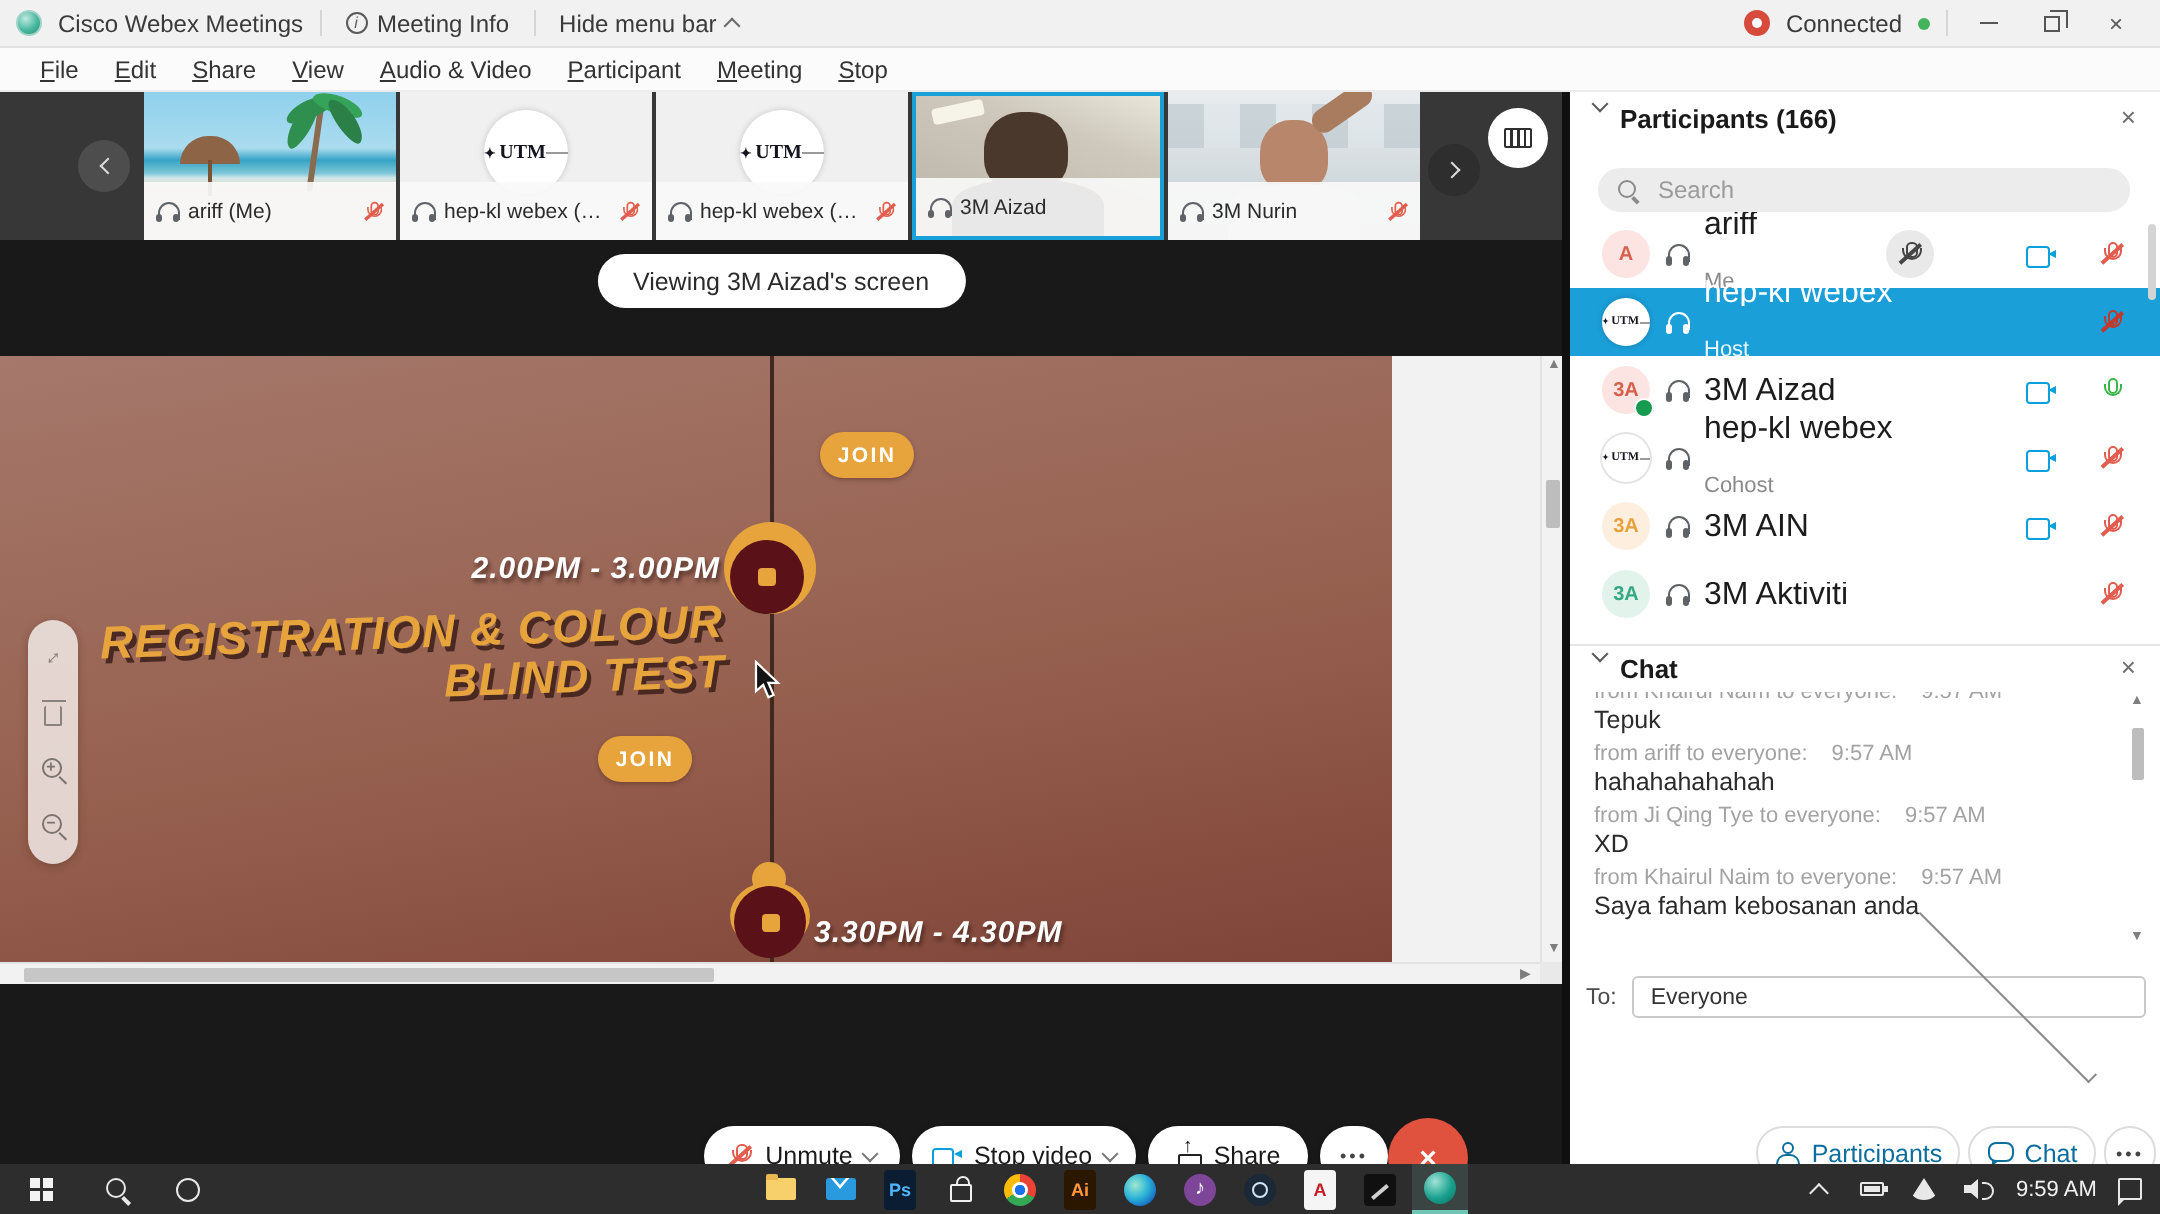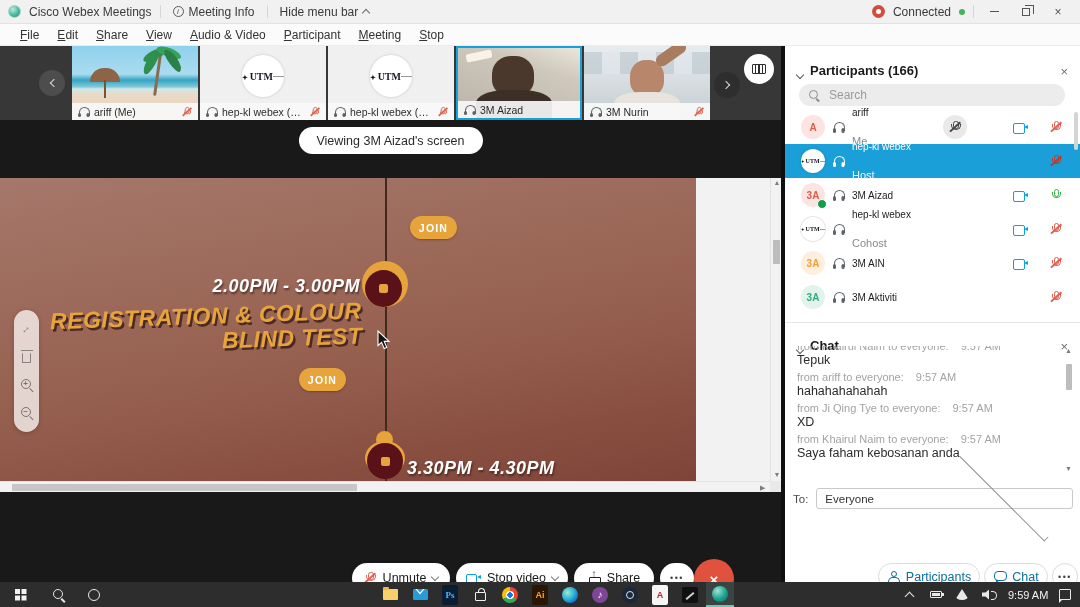--- a/index.html
+++ b/index.html
@@ -53,21 +53,21 @@
   .strip-nav.prev .chev{transform:rotate(135deg);margin-left:3px;}
   .strip-nav.next{left:714px;top:26px;background:#2e2e2e;}
   .strip-nav.next .chev{transform:rotate(-45deg);margin-right:2px;}
   .layout-btn{position:absolute;left:744px;top:8px;width:30px;height:30px;border-radius:50%;background:#fff;border:none;
               display:flex;align-items:center;justify-content:center;}
   .film-ico{width:14px;height:10px;border:1.4px solid #2e2e2e;border-radius:1px;
             background:repeating-linear-gradient(90deg,transparent 0 2px,#2e2e2e 2px 3.4px);}
   .thumb{position:absolute;top:0;width:126px;height:74px;overflow:hidden;background:#222;}
   .thumb.t0{left:72px;}.thumb.t1{left:200px;}.thumb.t2{left:328px;}
   .thumb.t3{left:456px;border:2px solid #18a0d8;}.thumb.t4{left:584px;}
-  .thumb .label{position:absolute;left:0;right:0;bottom:0;height:17px;background:rgba(248,248,248,.92);
+  .thumb .label{position:absolute;left:0;right:0;bottom:0;height:29px;background:rgba(248,248,248,.92);
                 display:flex;align-items:center;gap:4px;padding:0 5px;font-size:10.5px;color:#2b2b2b;white-space:nowrap;}
   .thumb .label .nm{flex:1;overflow:hidden;text-overflow:ellipsis;}
   
   .scene-beach{position:absolute;inset:0;
      background:linear-gradient(180deg,#8fd0ec 0%,#aadcef 38%,#35a3c4 46%,#7fc7d8 55%,#cfe7e8 58%,#ead9c4 66%,#e5d2bd 100%);}
   .palm-trunk{position:absolute;left:84px;top:8px;width:3px;height:42px;background:#8a6b4f;transform:rotate(8deg);border-radius:2px;}
   .frond{position:absolute;width:26px;height:9px;background:#2f8f4e;border-radius:50% 50% 50% 50%/60% 60% 40% 40%;}
   .f1{left:70px;top:4px;transform:rotate(-25deg);}
   .f2{left:84px;top:2px;transform:rotate(20deg);background:#36a35a;}
   .f3{left:66px;top:12px;transform:rotate(-60deg);}
@@ -154,21 +154,21 @@
   .mk-square{background:#e7a43c;border-radius:2px;}
   .m1{left:362px;top:83px;width:46px;height:46px;}
   .m1 .mk-outer{left:0;top:0;width:46px;height:46px;}
   .m1 .mk-inner{left:3px;top:9px;width:37px;height:37px;}
   .m1 .mk-square{left:17px;top:23px;width:9px;height:9px;}
   .m2{left:363px;top:253px;width:44px;height:50px;}
   .m2 .mk-head{left:13px;top:0;width:17px;height:17px;}
   .m2 .mk-outer{left:2px;top:10px;width:40px;height:34px;}
   .m2 .mk-inner{left:4px;top:12px;width:36px;height:36px;}
   .m2 .mk-square{left:17.5px;top:26px;width:9px;height:9px;}
-  .ev-time{position:absolute;font-weight:bold;font-size:18px;color:#fff;letter-spacing:.5px;
+  .ev-time{position:absolute;font-weight:bold;font-size:15px;color:#fff;letter-spacing:.5px;
            text-shadow:1px 2px 2px rgba(50,25,20,.65);font-style:italic;z-index:2;}
   .time1{left:150px;width:210px;top:98px;text-align:right;}
   .time2{left:407px;top:280px;text-align:left;}
   .ev-title{position:absolute;left:40px;width:322px;top:126px;text-align:right;z-index:2;
             font-weight:bold;font-style:italic;font-size:23px;line-height:25px;letter-spacing:.5px;
             color:#e7a43c;text-shadow:2px 2.5px 0 rgba(59,31,25,.85);transform:rotate(-2deg);}
   .cursor{position:absolute;left:377px;top:152px;z-index:9;}
   
   .anno{position:absolute;left:14px;top:132px;width:25px;height:122px;border-radius:13px;background:rgba(244,238,236,.82);
         box-shadow:0 1px 4px rgba(60,30,20,.3);display:flex;flex-direction:column;align-items:center;
@@ -197,40 +197,40 @@
   .p-unmute{left:352px;width:98px;}
   .p-video{left:456px;width:112px;}
   .p-share{left:574px;width:80px;}
   .p-more{left:660px;width:34px;color:#555;}
   .dots::before{content:"\2022\2022\2022";letter-spacing:1.5px;font-size:9px;color:#444;}
   .p-leave{position:absolute;left:694px;top:-4px;width:40px;height:40px;border-radius:50%;background:#e0513e;border:none;
            color:#fff;font-size:15px;font-weight:bold;display:flex;align-items:center;justify-content:center;}
 
   
   .panel{position:absolute;left:785px;top:46px;width:295px;height:536px;background:#fff;}
-  .sec-head{position:absolute;left:0;width:295px;height:26px;display:flex;align-items:flex-end;gap:7px;padding:0 12px;}
+  .sec-head{position:absolute;left:0;width:295px;height:26px;display:flex;align-items:flex-start;gap:7px;padding:0 12px;}
   .sec-head .chev{border-color:#5a5a5a;transform:rotate(45deg);margin-top:-3px;}
   .sec-title{font-weight:bold;font-size:13px;color:#1a1a1a;flex:1;}
   .xbtn{background:none;border:none;color:#6f6f6f;font-size:13px;line-height:1;padding:0;}
   .ph{top:6px;}
   .searchbox{position:absolute;left:14px;top:38px;width:266px;height:22px;border-radius:12px;background:#ececec;
              display:flex;align-items:center;gap:6px;padding:0 9px;}
   .searchbox input{border:none;background:transparent;outline:none;font-family:inherit;font-size:12px;color:#333;width:200px;}
   .searchbox input::placeholder{color:#9b9b9b;}
   .plist{position:absolute;left:0;top:64px;width:295px;}
   .prow{position:relative;width:295px;height:34px;display:flex;align-items:center;gap:7px;padding-left:16px;}
   .prow.selected{background:#1b9fd8;}
   .avatar{width:24px;height:24px;border-radius:50%;display:flex;align-items:center;justify-content:center;
           font-size:10px;font-weight:bold;flex:none;position:relative;}
   .av-red{background:#fbe4e1;color:#d6604d;}
   .av-orange{background:#fdeedd;color:#e8a23c;}
   .av-teal{background:#e2f3ec;color:#35a983;}
   .sharedot{position:absolute;right:-2px;bottom:-2px;width:10px;height:10px;border-radius:50%;background:#149b4e;border:1.6px solid #fff;}
   .pnames{display:flex;flex-direction:column;line-height:13px;flex:1;min-width:0;}
-  .pname{font-size:10px;color:#1c1c1c;white-space:nowrap;overflow:hidden;}
+  .pname{font-size:16px;color:#1c1c1c;white-space:nowrap;overflow:hidden;}
   .prole{font-size:11px;color:#8a8a8a;margin-top:16px;}
   .prow.selected .pname{color:#fff;}
   .prow.selected .prole{color:#e8f6fd;}
   .prow .cam{position:absolute;left:228px;top:12px;}
   .prow .mic.pos{position:absolute;left:264px;top:10px;}
   .hoverbtn{position:absolute;left:158px;top:5px;width:24px;height:24px;border-radius:50%;background:#e9e9e9;border:none;
             display:flex;align-items:center;justify-content:center;}
   .list-sb{position:absolute;left:289px;top:66px;width:4px;height:38px;background:#d4d4d4;border-radius:2px;}
   .divider{position:absolute;left:0;top:276px;width:295px;height:1px;background:#e6e6e6;}
   .ch{top:281px;}
@@ -265,21 +265,21 @@
   .tmag2{position:relative;width:13px;height:13px;}
   .tmag2::before{content:"";position:absolute;left:1px;top:1px;width:8px;height:8px;border:1.5px solid #e8e8e8;border-radius:50%;}
   .tmag2::after{content:"";position:absolute;left:10px;top:10px;width:4.5px;height:1.6px;background:#e8e8e8;transform:rotate(45deg);transform-origin:0 0;}
   .ring{width:12px;height:12px;border:1.6px solid #e8e8e8;border-radius:50%;}
   .app{width:22px;height:20px;display:flex;align-items:center;justify-content:center;font-weight:bold;font-size:9px;border-radius:2px;}
   .folder{position:relative;width:15px;height:11px;background:#f7cf6b;border-radius:1px;}
   .folder::before{content:"";position:absolute;left:0;top:-2.5px;width:6px;height:3px;background:#e8b84e;border-radius:1px 1px 0 0;}
   .mailenv{position:relative;width:15px;height:11px;background:#2a9adf;border-radius:1.5px;overflow:hidden;}
   .mailenv::before{content:"";position:absolute;left:1px;top:-4px;width:13px;height:10px;background:#fff;
                    transform:rotate(0);clip-path:polygon(0 0,50% 75%,100% 0, 100% 18%, 50% 95%, 0 18%);}
-  .ps{background:#0b1d33;color:#4fb6ff;font-family:Liberation Serif, serif;}
+  .ps{background:#0b1d33;color:#4fb6ff;}
   .bag{position:relative;width:11px;height:9px;border:1.3px solid #f0f0f0;border-radius:1px;margin-top:3px;}
   .bag::before{content:"";position:absolute;left:2px;top:-4.5px;width:5px;height:4px;border:1.3px solid #f0f0f0;border-bottom:none;border-radius:4px 4px 0 0;}
   .chrome{position:relative;width:16px;height:16px;border-radius:50%;
           background:conic-gradient(#ea4335 0 33%,#34a853 33% 66%,#fbbc05 66% 100%);}
   .chrome::after{content:"";position:absolute;left:4px;top:4px;width:8px;height:8px;border-radius:50%;
                  background:radial-gradient(circle,#1a73e8 0 45%,#fff 46% 100%);}
   .ai{background:#2b1600;color:#ff9a3c;}
   .edge{width:16px;height:16px;border-radius:50%;background:radial-gradient(circle at 35% 35%,#9ee8cf,#2bb3d8 45%,#1565c0 80%);}
   .music{width:16px;height:16px;border-radius:50%;background:#7d4698;color:#fff;font-size:10px;display:flex;align-items:center;justify-content:center;}
   .steam{position:relative;width:16px;height:16px;border-radius:50%;background:#1b2838;}

